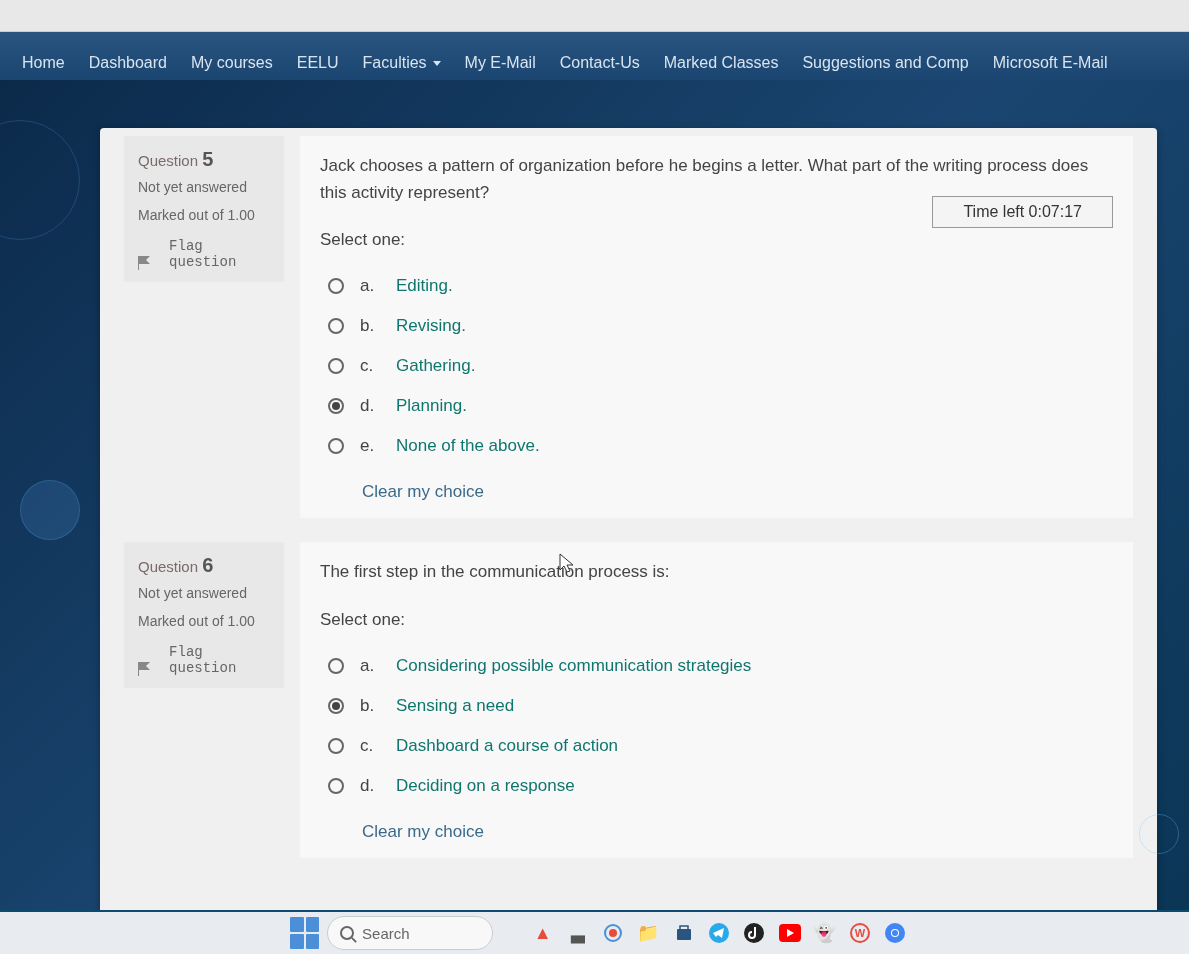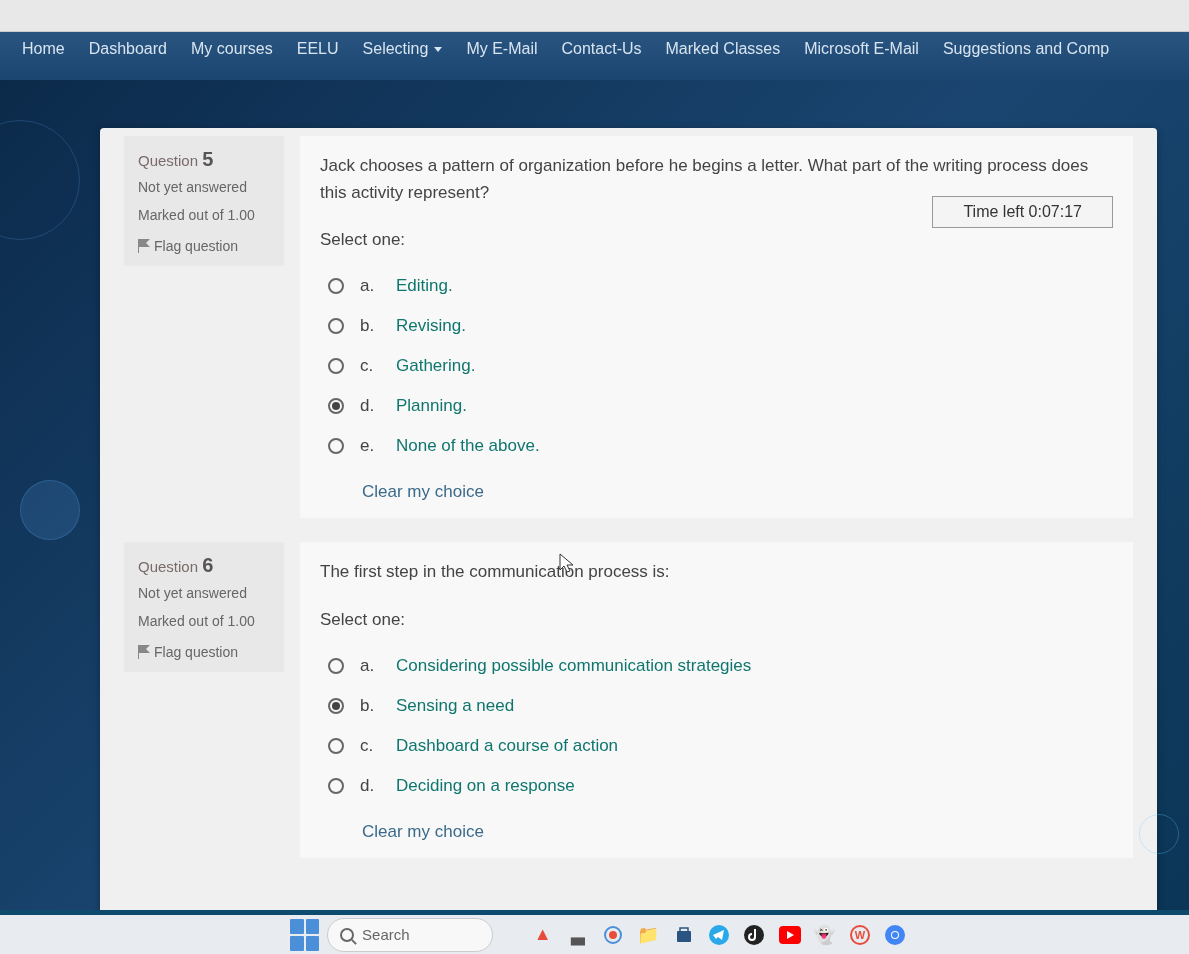--- a/index.html
+++ b/index.html
@@ -14,21 +14,21 @@
 .browser-top {
   height: 32px;
   background: #e8e8e8;
   border-bottom: 1px solid #ccc;
 }
 .nav-bar {
   background: #1a4570;
   background: linear-gradient(180deg, #2a5580 0%, #1a4570 100%);
   height: 48px;
   display: flex;
-  align-items: flex-start;
+  align-items: flex-end;
   padding: 0 12px;
   gap: 4px;
   white-space: nowrap;
 }
 .nav-item {
   color: #d8e4f0;
   font-size: 16px;
   padding: 8px 10px;
   cursor: pointer;
   display: flex;
@@ -75,22 +75,23 @@
   font-weight: bold;
   color: #555;
 }
 .status-text { margin-bottom: 10px; color: #666; font-size: 14px; }
 .marked-text { color: #666; font-size: 14px; margin-bottom: 12px; line-height: 1.5; }
 .flag-link {
   color: #666;
   font-size: 14px;
   cursor: pointer;
   display: flex;
-  align-items: center;
-  gap: 4px;
+  align-items: flex-end;
+  gap: 20px;
+  font-family: Liberation Mono, monospace;
 }
 .flag-icon {
   width: 12px; height: 14px;
   display: inline-block;
   position: relative;
 }
 .flag-icon::before {
   content: "";
   position: absolute;
   left: 0; top: 0;
@@ -182,21 +183,21 @@
 }
 .taskbar {
   position: fixed;
   bottom: 0; left: 0; right: 0;
   height: 44px;
   background: #e8ecf0;
   display: flex;
   align-items: center;
   padding: 0 280px 0 290px;
   gap: 8px;
-  border-top: 5px solid #0c4a6e;
+  border-top: 2px solid #0c4a6e;
 }
 .start-btn {
   width: 32px; height: 32px;
   display: grid;
   grid-template-columns: 1fr 1fr;
   grid-template-rows: 1fr 1fr;
   gap: 2px;
   cursor: pointer;
 }
 .start-btn span { background: #4a8fd8; border-radius: 1px; }
@@ -254,37 +255,37 @@
   <div class="nav-item">
       <span>Dashboard</span>
     </div>
   <div class="nav-item">
       <span>My courses</span>
     </div>
   <div class="nav-item">
       <span>EELU</span>
     </div>
   <div class="nav-item">
-      <span>Selecting</span>
+      <span>Faculties</span>
       <span class="chevron-down"></span>
     </div>
   <div class="nav-item">
       <span>My E-Mail</span>
     </div>
   <div class="nav-item">
       <span>Contact-Us</span>
     </div>
   <div class="nav-item">
       <span>Marked Classes</span>
     </div>
   <div class="nav-item">
+      <span>Suggestions and Comp</span>
+    </div>
+  <div class="nav-item">
       <span>Microsoft E-Mail</span>
-    </div>
-  <div class="nav-item">
-      <span>Suggestions and Comp</span>
     </div>
 </div>
 
 <div class="bg-circles">
   <div class="circle c1"></div>
   <div class="circle c2"></div>
   <div class="circle c3"></div>
 </div>
 
 <div class="content-wrapper">

